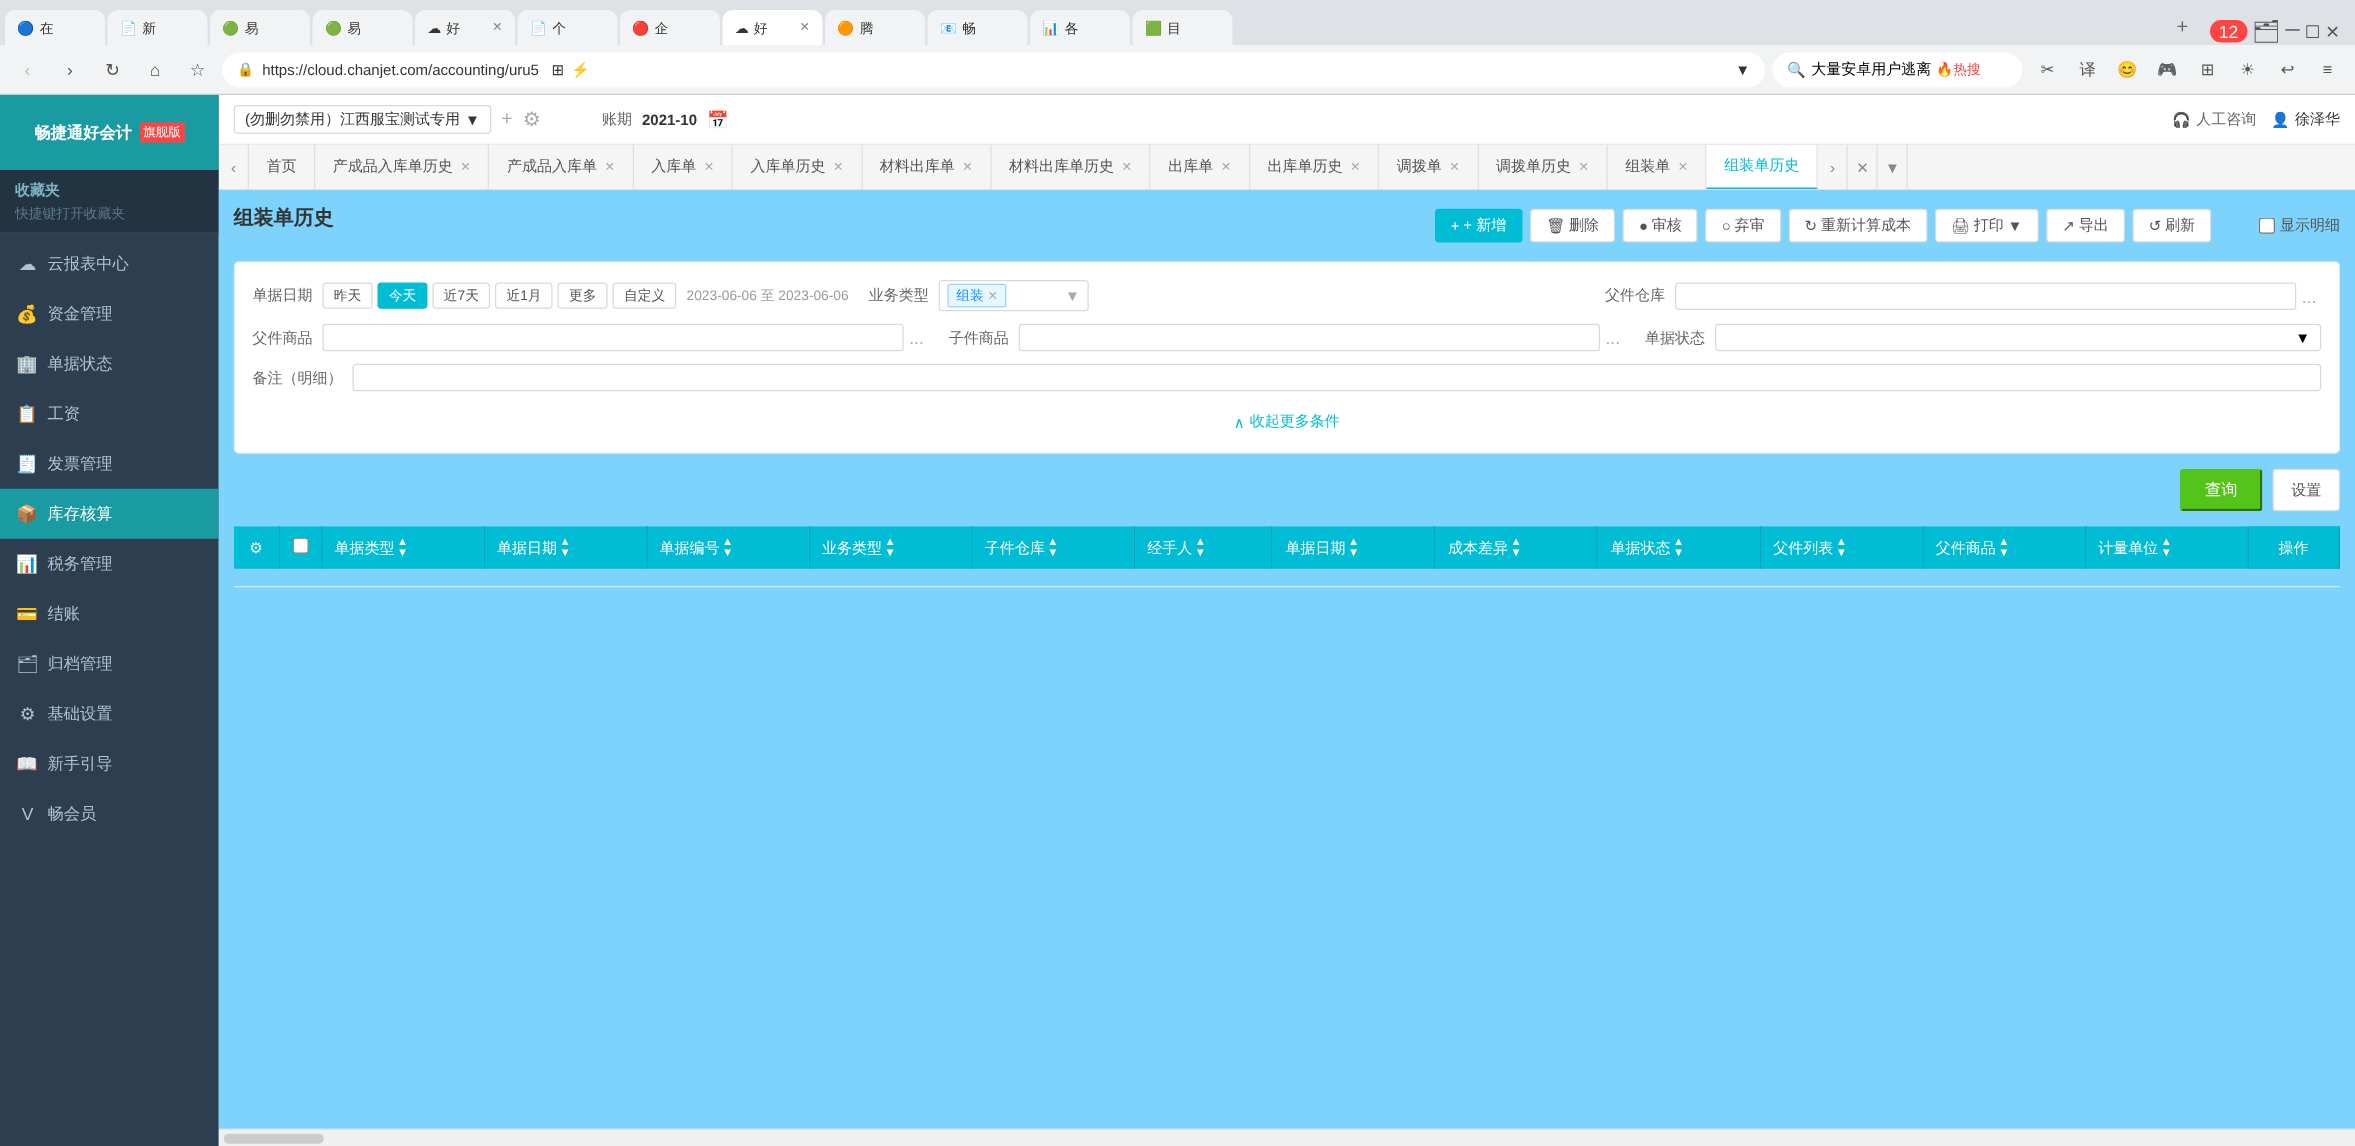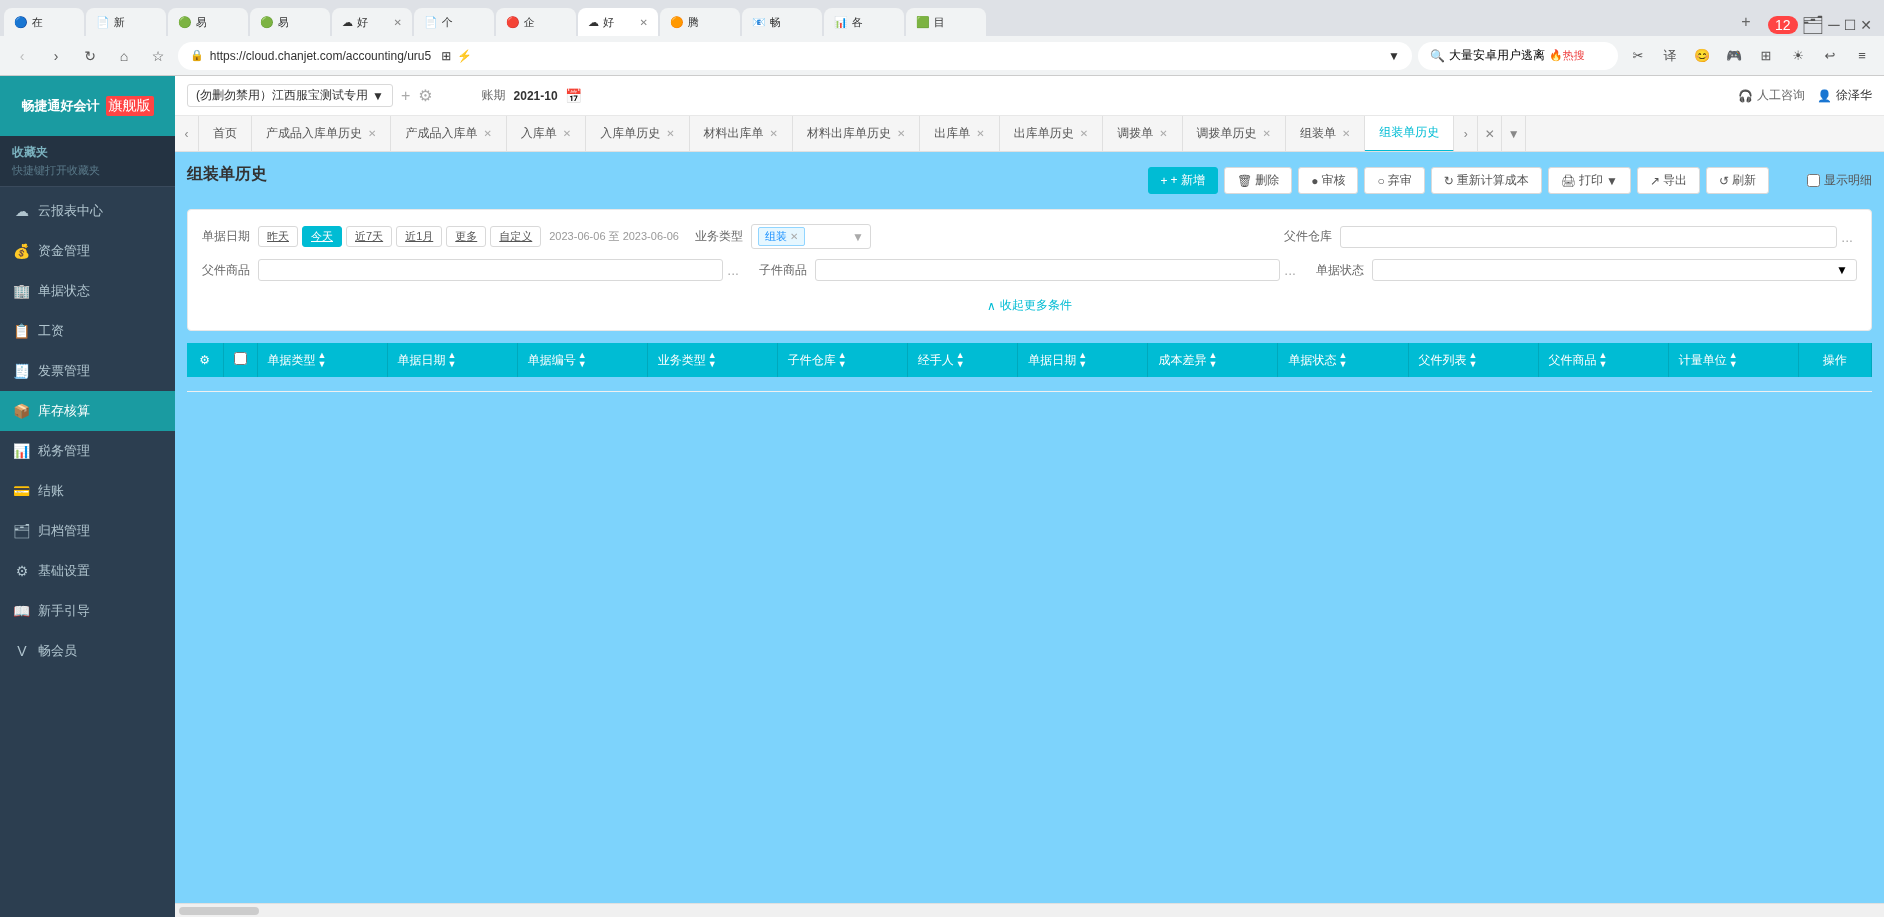--- a/index.html
+++ b/index.html
@@ -62,21 +62,21 @@
     
     .page-body { flex: 1; overflow-y: auto; padding: 12px; }
     .page-title { font-size: 16px; font-weight: bold; color: #333; margin-bottom: 12px; }
 
     
     .search-panel { background: #fff; border: 1px solid #e8e8e8; border-radius: 4px; padding: 14px; margin-bottom: 12px; }
     .search-row { display: flex; align-items: center; gap: 16px; margin-bottom: 10px; }
     .search-field { display: flex; align-items: center; gap: 8px; flex: 1; }
     .search-label { color: #666; font-size: 12px; white-space: nowrap; flex-shrink: 0; }
     .search-date-group { display: flex; align-items: center; gap: 4px; }
-    .date-btn { padding: 2px 8px; border: 1px solid #d9d9d9; border-radius: 3px; background: #fff; font-size: 11px; color: #555; cursor: pointer; text-decoration: underline; }
+    .date-btn { padding: 2px 8px; border: 1px solid #d9d9d9; border-radius: 3px; background: #fff; font-size: 11px; color: #555; cursor: pointer; }
     .date-btn.active { background: #00bcd4; color: #fff; border-color: #00bcd4; }
     .date-range { font-size: 11px; color: #999; }
     .tag-input { display: flex; align-items: center; border: 1px solid #d9d9d9; border-radius: 3px; padding: 2px 6px; min-width: 120px; background: #fff; gap: 4px; }
     .tag { background: #e6f7ff; border: 1px solid #91d5ff; border-radius: 2px; padding: 1px 6px; font-size: 11px; color: #1890ff; display: flex; align-items: center; gap: 3px; }
     .tag-close { cursor: pointer; color: #aaa; font-size: 10px; }
     .search-input-field { border: 1px solid #d9d9d9; border-radius: 3px; padding: 3px 8px; font-size: 12px; width: 180px; }
     .dots-btn { color: #aaa; cursor: pointer; font-size: 14px; padding: 0 4px; }
     .select-field { border: 1px solid #d9d9d9; border-radius: 3px; padding: 3px 8px; font-size: 12px; min-width: 120px; cursor: pointer; display: flex; align-items: center; justify-content: space-between; }
     .collapse-bar { display: flex; align-items: center; justify-content: center; gap: 4px; color: #00bcd4; font-size: 12px; cursor: pointer; padding: 6px 0 2px; }
     .act-btn { display: flex; align-items: center; gap: 3px; padding: 4px 12px; border: 1px solid #d9d9d9; border-radius: 3px; background: #fff; cursor: pointer; font-size: 12px; color: #555; white-space: nowrap; }
@@ -203,21 +203,21 @@
       <button class="browser-extra-btn">≡</button>
     </div>
   </div>
 </div>
 
 <div class="app-wrapper">
 
   <div class="sidebar">
     <div class="sidebar-logo">
       <span style="color:white;font-size:13px;font-weight:bold;">畅捷通好会计</span>
-      <span style="background:#ff4444;color:white;font-size:14px;padding:1px 3px;border-radius:2px;">旗舰版</span>
+      <span style="background:#ff4444;color:white;font-size:10px;padding:1px 3px;border-radius:2px;">旗舰版</span>
     </div>
     <div class="sidebar-favorites">
       <div class="sidebar-fav-title">收藏夹</div>
       <div class="sidebar-fav-sub">快捷键打开收藏夹</div>
     </div>
     <div class="sidebar-nav" id="sidebar-nav">
         <div class="sidebar-item">
           <span class="sidebar-item-icon">☁</span>
     <span>云报表中心</span>
         </div>
@@ -449,27 +449,37 @@
 
           <div class="search-field">
             <span class="search-label">单据状态</span>
             <div class="select-field" style="flex:1;">
               <span></span>
               <span>▼</span>
             </div>
           </div>
         </div>
 
+        <div class="search-row">
+          <div class="search-field">
+            <span class="search-label">备注（明细）</span>
+            <input class="search-input-field" style="flex: 1 1 0%; min-width: 300px;" value="">
+          </div>
+        </div>
 
         <div class="collapse-bar">
           <span>∧</span>
           <span>收起更多条件</span>
         </div>
       </div>
 
+      <div style="display:flex;justify-content:flex-end;gap:8px;margin-bottom:12px;">
+        <button class="query-btn">查询</button>
+        <button class="settings-btn">设置</button>
+      </div>
 
       <div style="overflow-x:auto;">
         <table class="data-table" id="data-table">
           <thead id="table-head">
               <tr>
                 <th class="settings-col"><span>⚙</span></th>
                 <th class="checkbox-col"><input type="checkbox" class="cb" style=""></th>
                 <th>
                   <div class="col-sort">
                     <span>单据类型</span>

